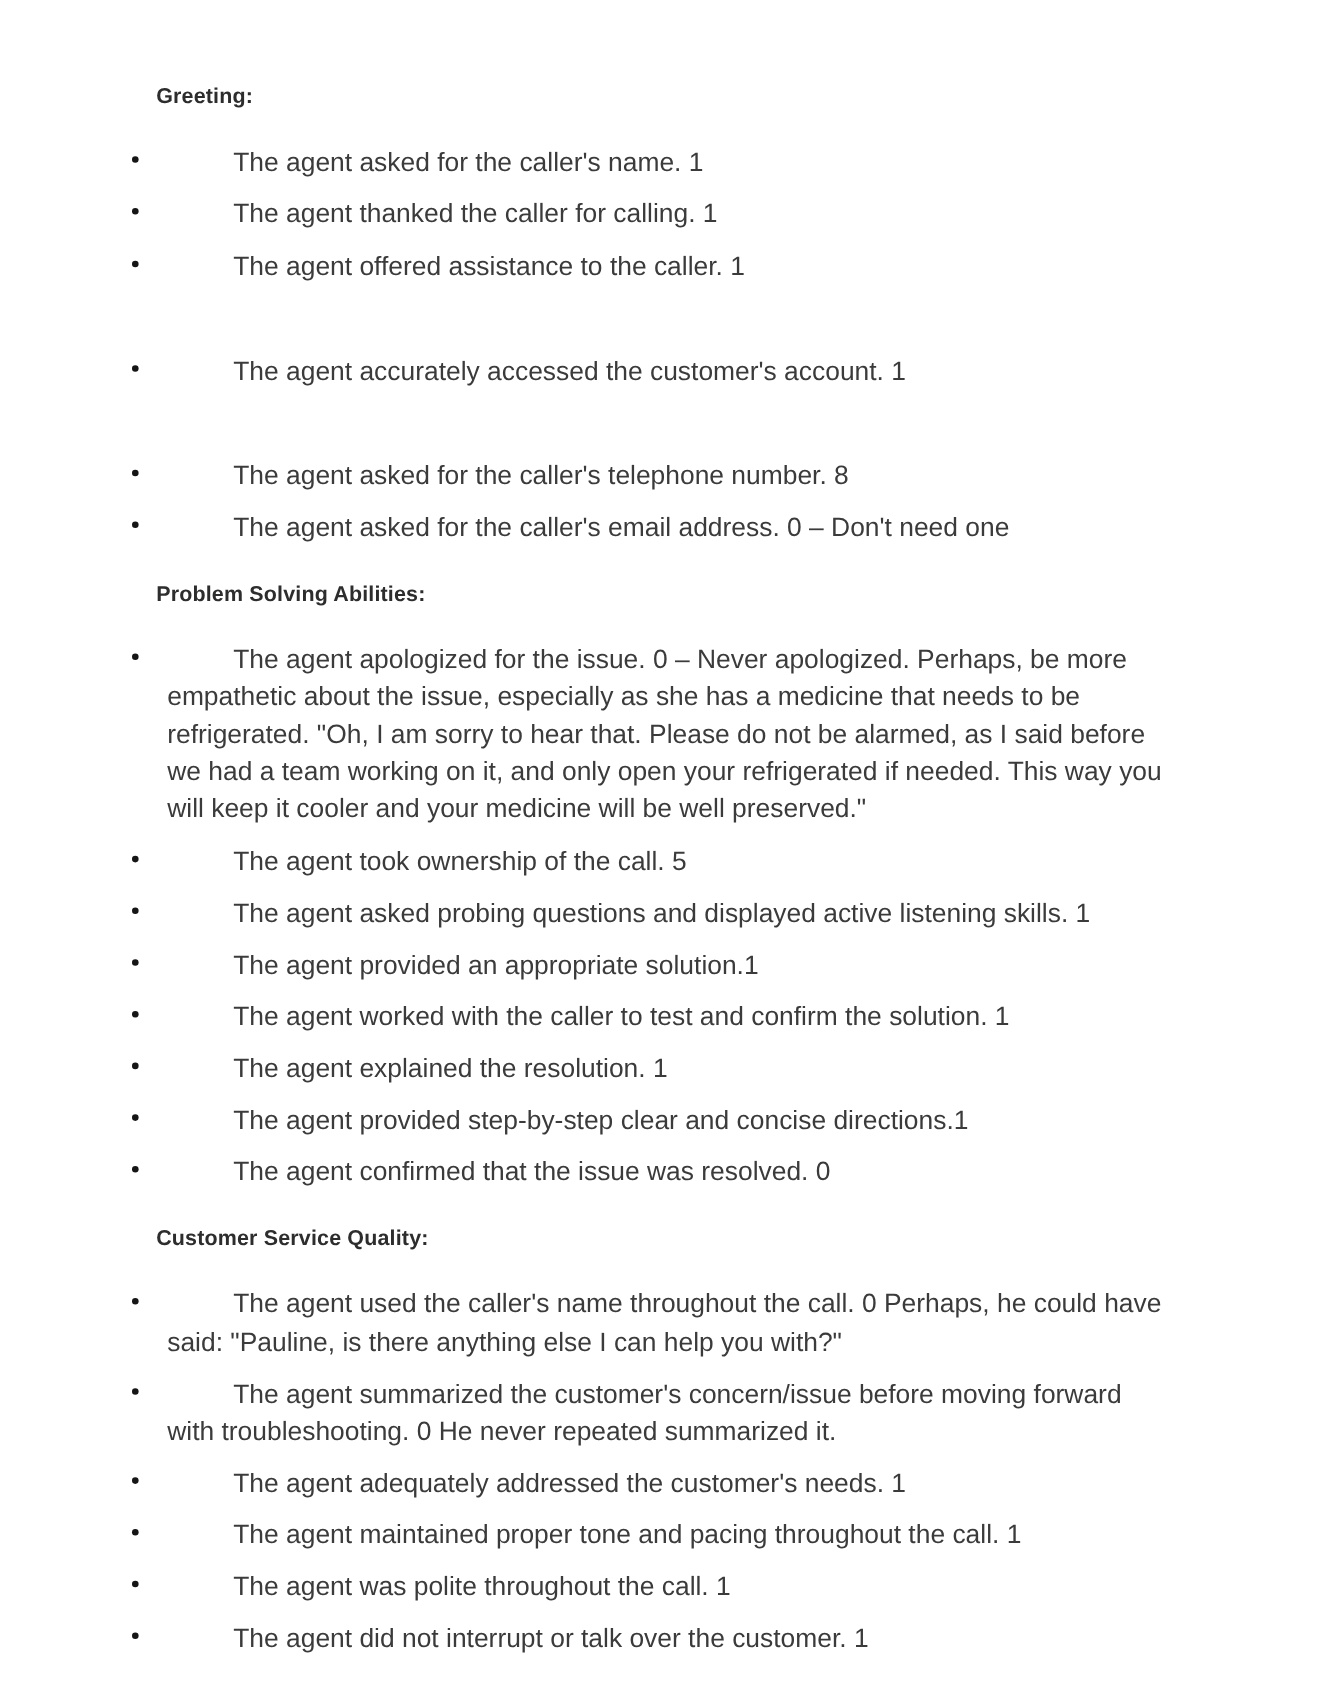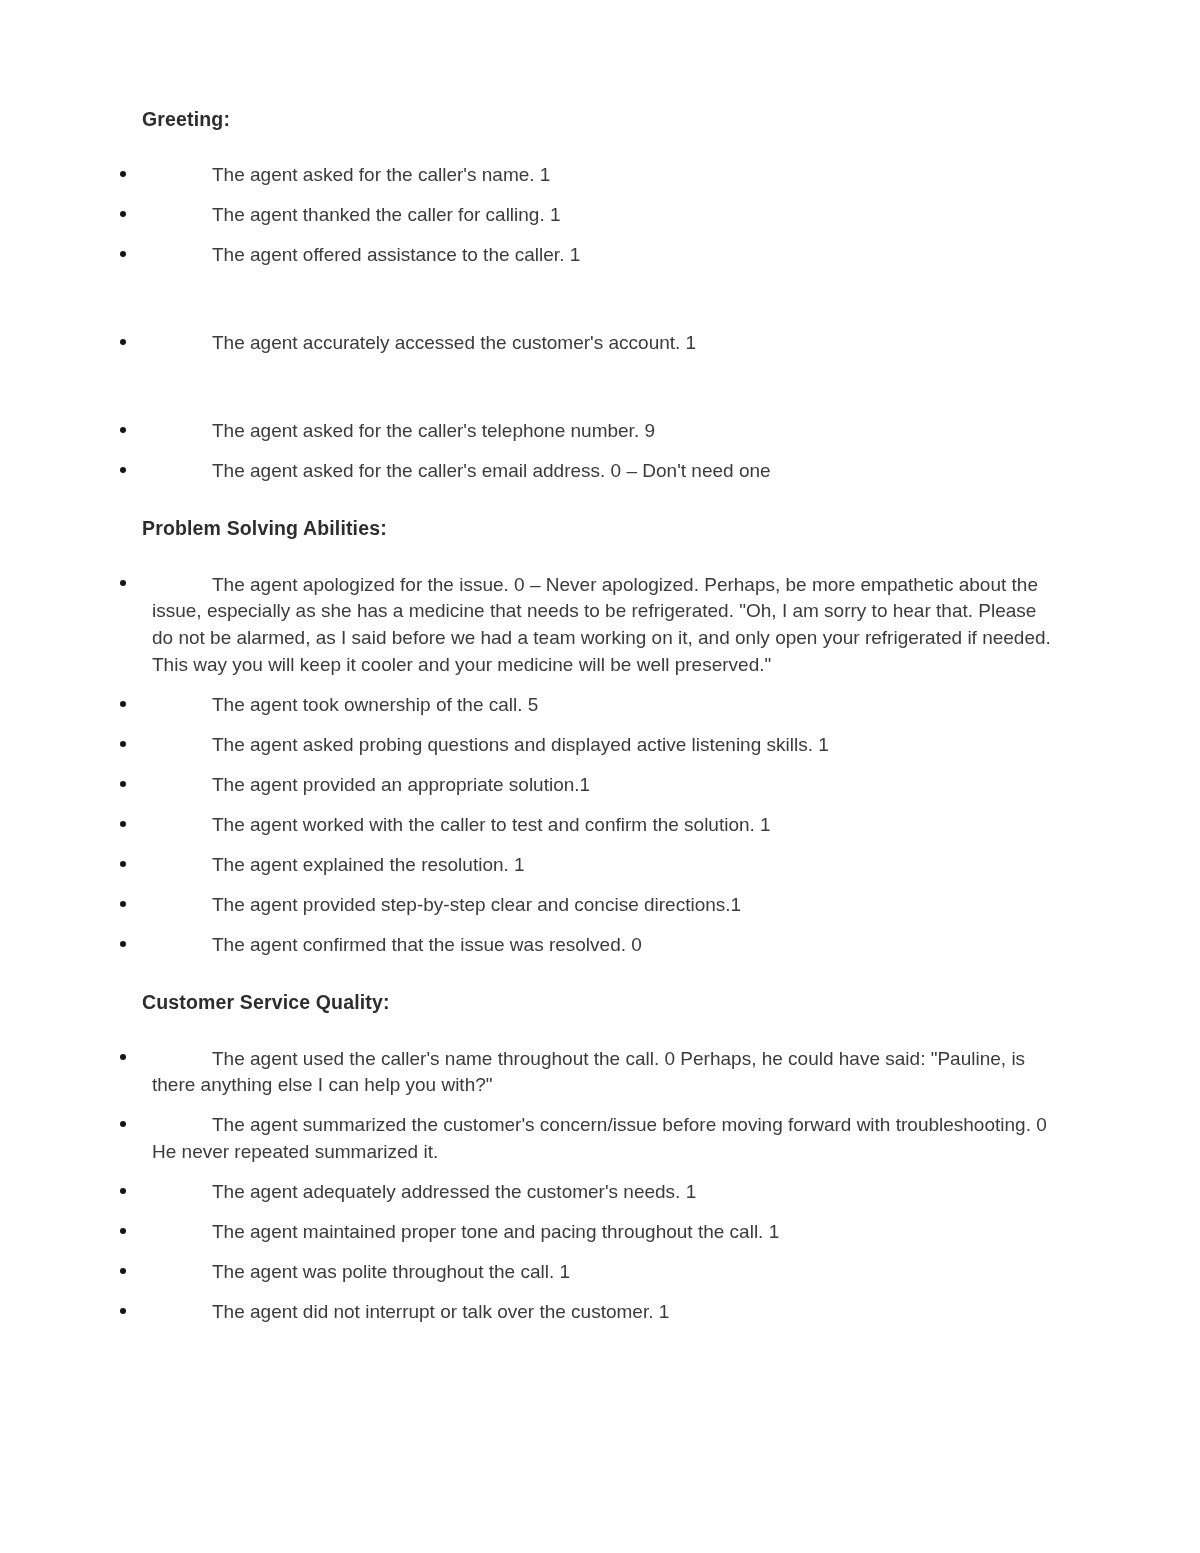--- a/index.html
+++ b/index.html
@@ -14,21 +14,21 @@
     color: #3b3b3b;
     -webkit-font-smoothing: antialiased;
   }
 
   .page {
     position: relative;
     width: 1200px;
     height: 1553px;
     background: #ffffff;
     box-sizing: border-box;
-    padding: 107px 142px 0 120px;
+    padding: 76px 142px 0 120px;
   }
 
   .doc-body {
     width: 938px;
   }
 
   
   .section-heading {
     margin: 0 0 0 22px;
     font-size: 19.5px;
@@ -52,21 +52,21 @@
   .bullet-list {
     list-style: none;
     margin: 0;
     padding: 0;
   }
 
   .bullet-item {
     position: relative;
     padding-left: 32px;
     margin: 0 0 13px 0;
-    font-size: 19px;
+    font-size: 24px;
     line-height: 1.42;
     color: #3b3b3b;
   }
   .bullet-item:last-child {
     margin-bottom: 0;
   }
 
   .bullet-item .bullet-dot {
     position: absolute;
     left: 0;
@@ -124,21 +124,21 @@
       </ul>
     </div>
 
     <div class="section-gap"></div>
 
     <div class="section">
       <div class="heading-gap-after"></div>
       <ul class="bullet-list">
         <li class="bullet-item">
           <span class="bullet-dot"></span>
-          <span class="bullet-text">The agent asked for the caller's telephone number. 9</span>
+          <span class="bullet-text">The agent asked for the caller's telephone number. 8</span>
         </li>
         <li class="bullet-item">
           <span class="bullet-dot"></span>
           <span class="bullet-text">The agent asked for the caller's email address. 0 – Don't need one</span>
         </li>
       </ul>
     </div>
 
     <div class="section-gap"></div>
 

